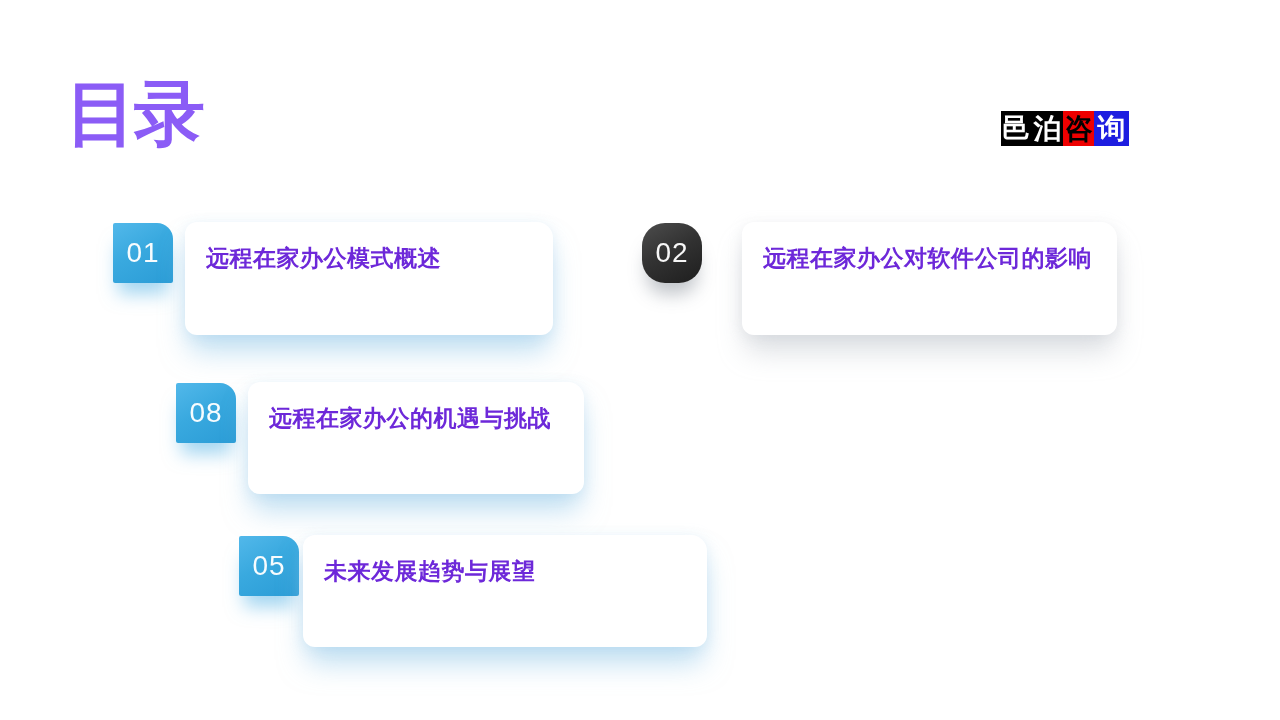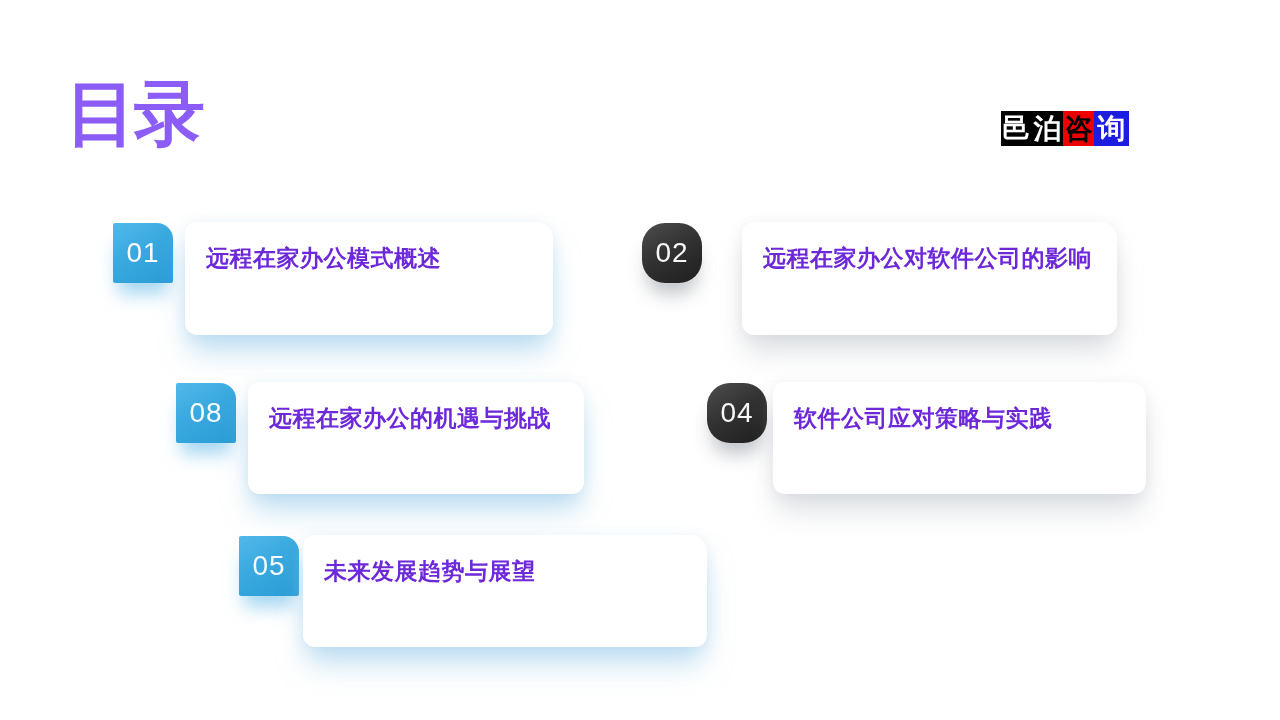--- a/index.html
+++ b/index.html
@@ -139,26 +139,20 @@
     </div>
   </div>
 
   <div class="item pos-3">
     <div class="badge blue">08</div>
     <div class="card blue">
       <div class="label">远程在家办公的机遇与挑战</div>
     </div>
   </div>
 
-  <div class="item pos-4">
-    <div class="badge dark">04</div>
-    <div class="card dark">
-      <div class="label">软件公司应对策略与实践</div>
-    </div>
-  </div>
 
   <div class="item pos-5">
     <div class="badge blue">05</div>
     <div class="card blue">
       <div class="label">未来发展趋势与展望</div>
     </div>
   </div>
 
 </div>
 

